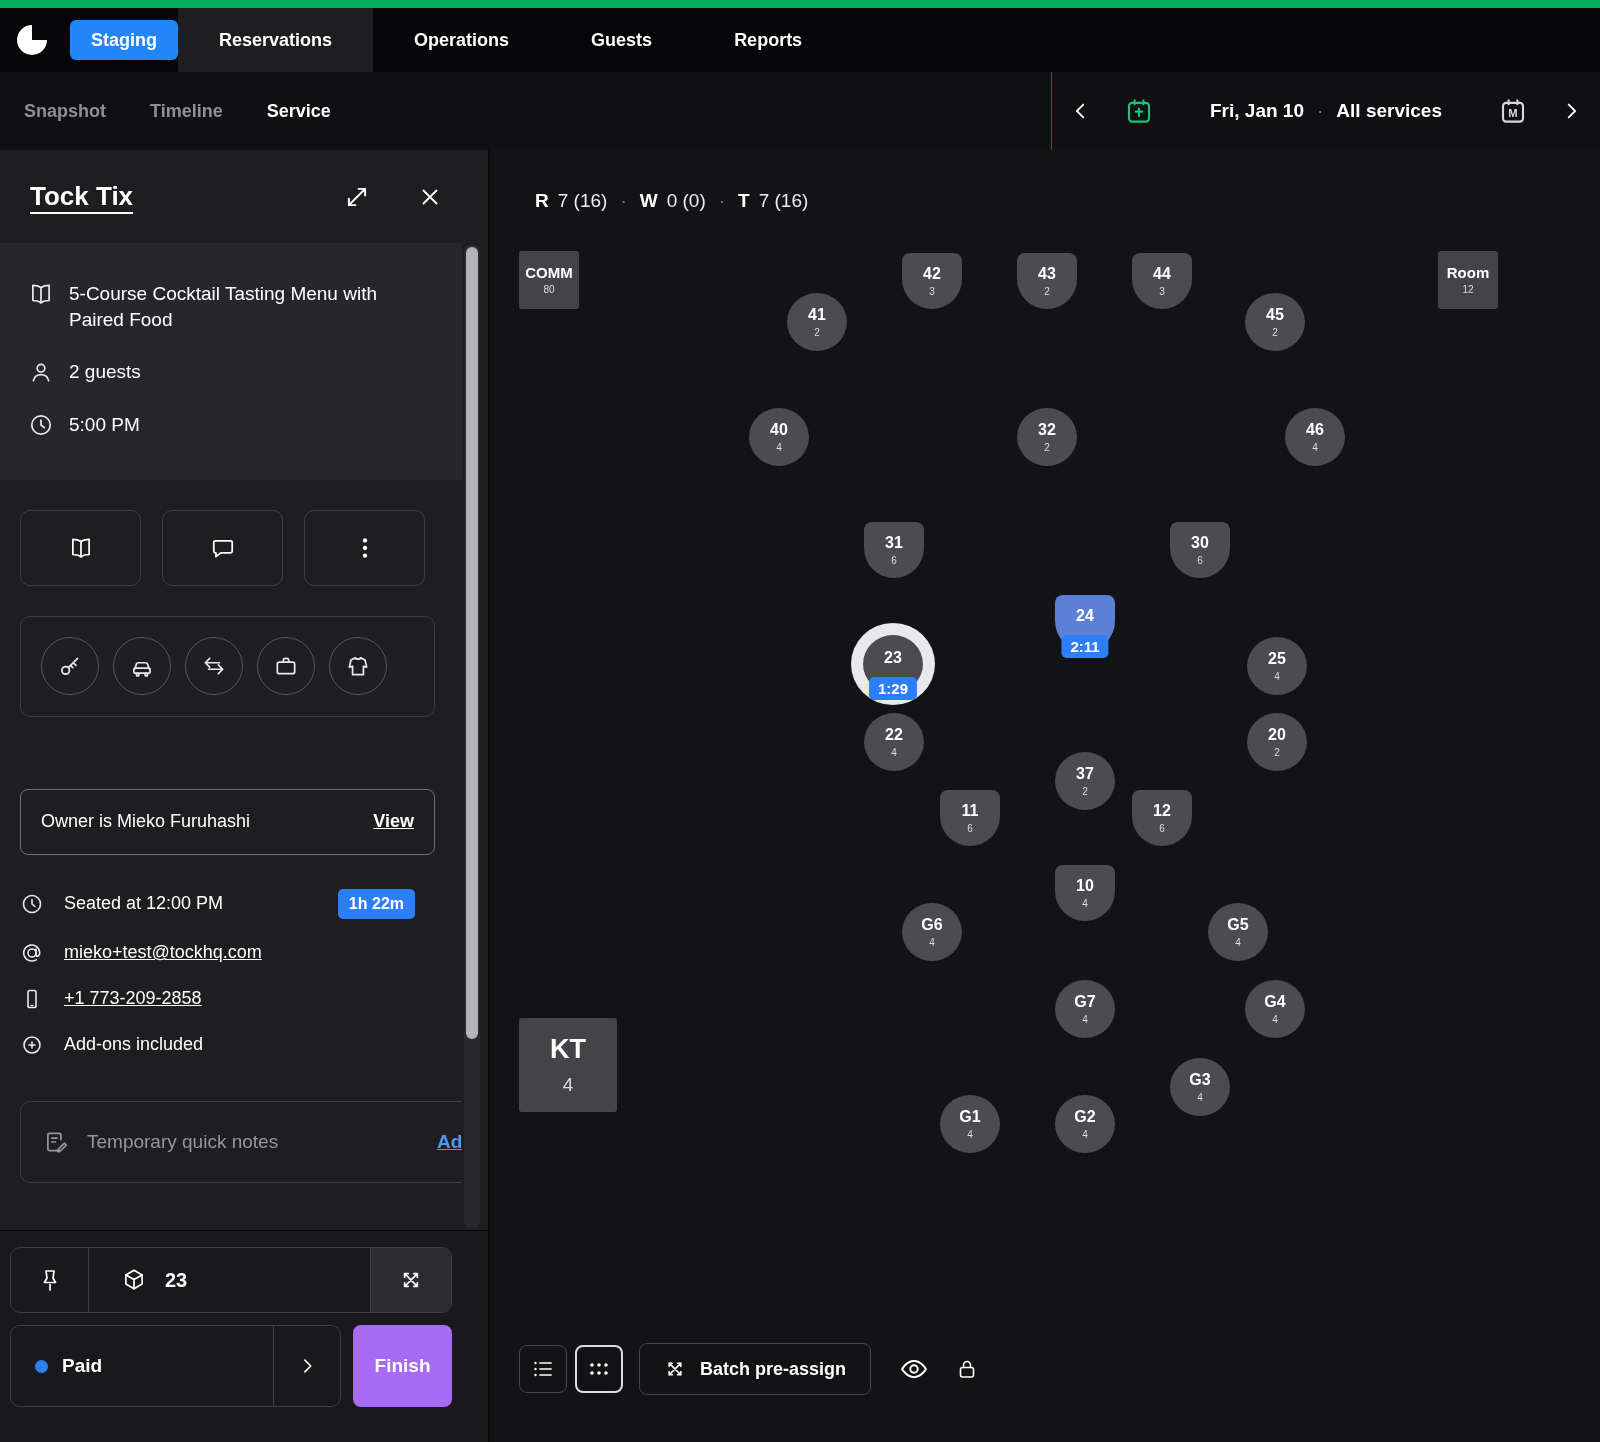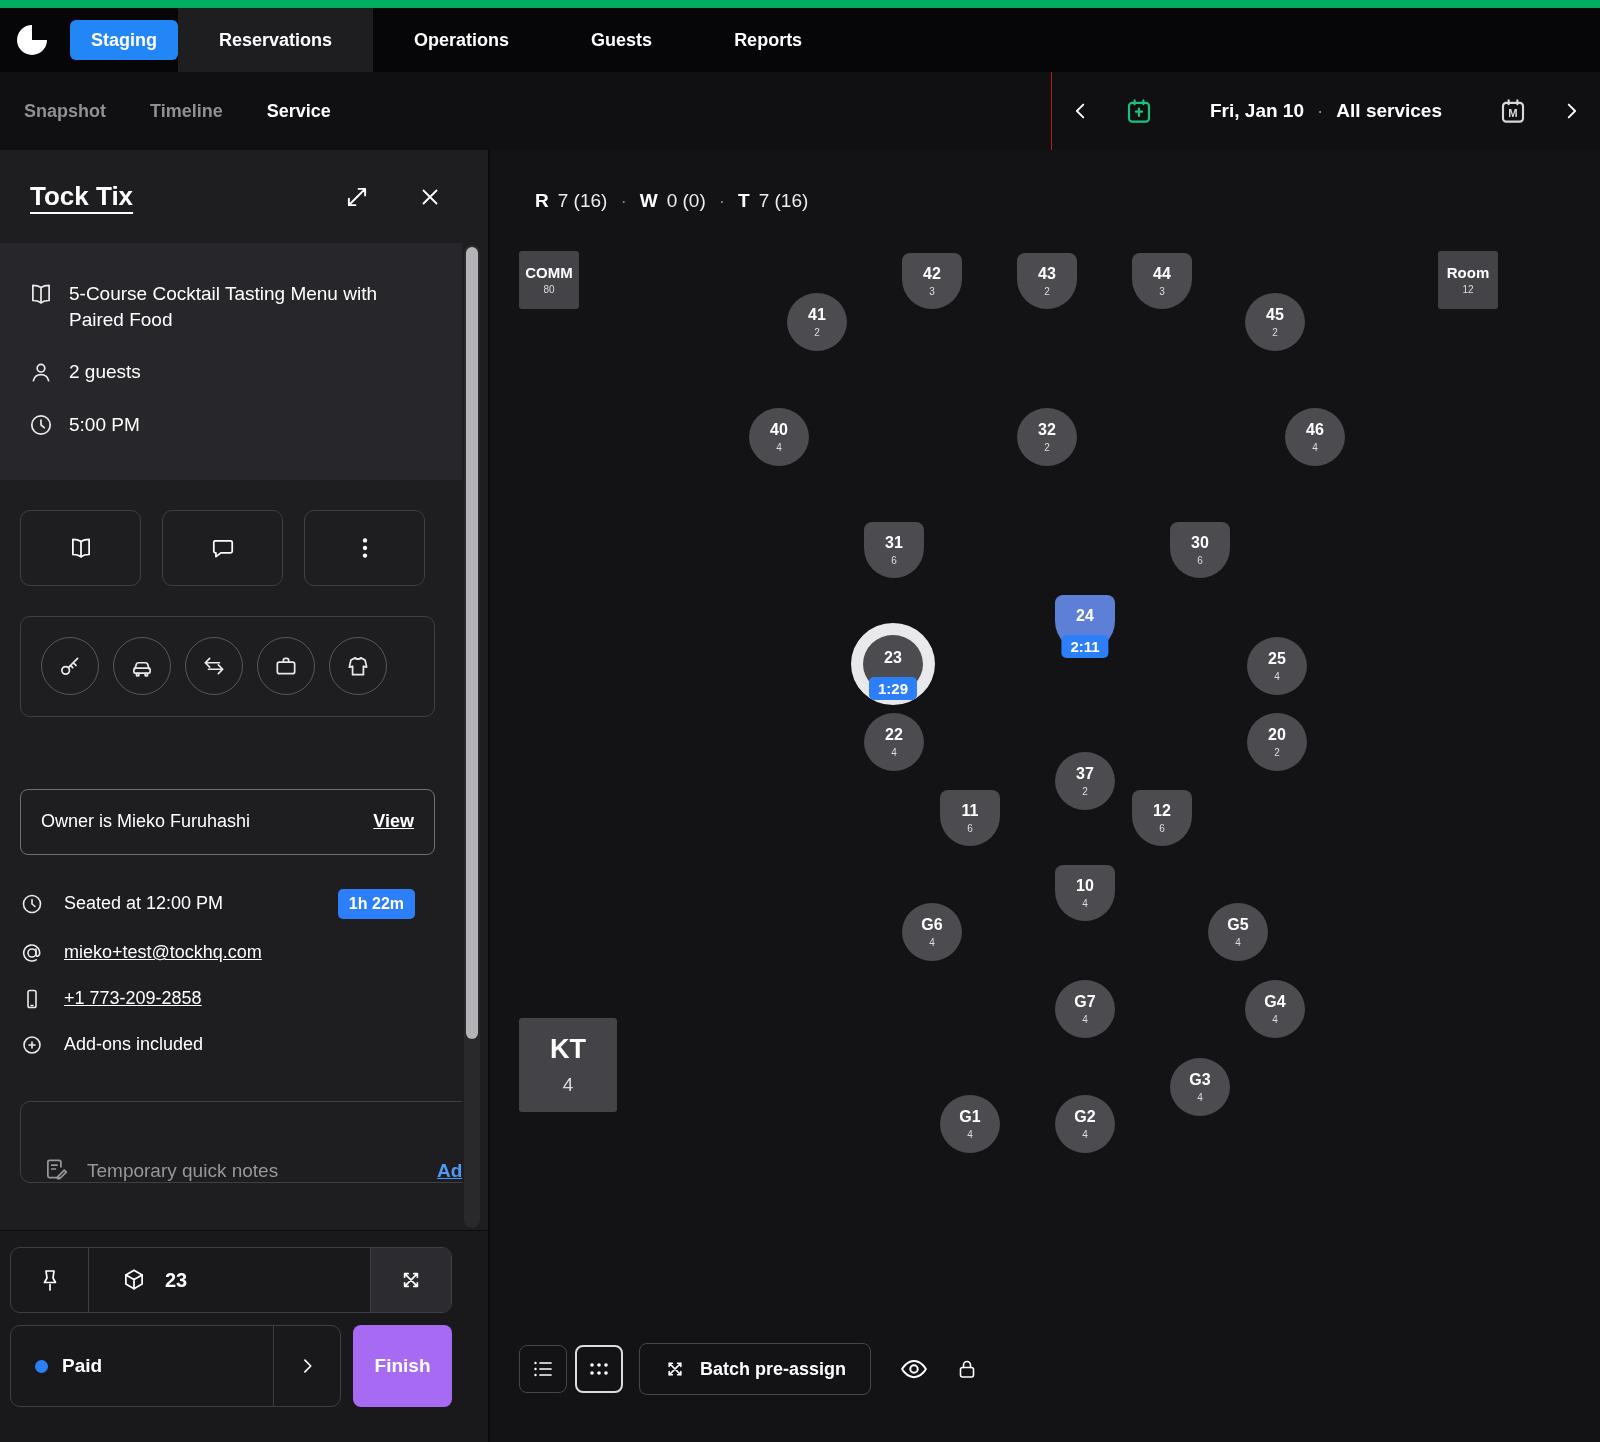--- a/index.html
+++ b/index.html
@@ -46,21 +46,21 @@
   .action-btns{display:flex;gap:21px;margin:30px 20px 0}
   .action-btn{width:121px;height:76px;border:1px solid #3f3f43;border-radius:10px;background:none;color:#fff;display:flex;align-items:center;justify-content:center;cursor:pointer}
   .tag-icons{display:flex;gap:14px;align-items:center;margin:30px 20px 0;border:1px solid #3f3f43;border-radius:10px;height:101px;padding:0 20px;width:415px}
   .tag-circle{width:58px;height:58px;border-radius:50%;border:1px solid #56565b;display:flex;align-items:center;justify-content:center;color:#e9e9eb;cursor:pointer;background:none}
   .owner-box{margin:72px 20px 0;width:415px;height:66px;border:1px solid #6f6f74;border-radius:8px;display:flex;align-items:center;padding:0 20px;font-size:18px}
   .owner-view{margin-left:auto;color:#fff;text-decoration:underline;font-weight:600;cursor:pointer;font-size:18px}
   .detail-row{display:flex;align-items:center;gap:20px;margin:22px 20px 0;width:395px;font-size:18px}
   .detail-row.first{margin-top:34px}
   .badge-blue{margin-left:auto;background:#2d7ff9;border-radius:5px;padding:6px 11px;font-size:16px;font-weight:700}
   .link{color:#fff;text-decoration:underline;cursor:pointer}
-  .notes-box{margin:44px 20px 0;width:477px;height:82px;border:1px solid #3f3f43;border-radius:10px;display:flex;align-items:flex-end;gap:18px;padding:0 22px;color:#96969b;font-size:19px}
+  .notes-box{margin:44px 20px 0;width:477px;height:82px;border:1px solid #3f3f43;border-radius:10px;display:flex;align-items:center;gap:18px;padding:0 22px;color:#96969b;font-size:19px}
   .add-link{margin-left:auto;color:#4f9af8;text-decoration:underline;font-weight:600;cursor:pointer;font-size:19px}
   .panel-footer{position:absolute;left:0;bottom:0;width:488px;height:212px;background:#19191c;border-top:1px solid #0b0b0c;padding:16px 36px 0 10px}
   .pin-row{display:flex;width:442px;height:66px;border:1px solid #3f3f43;border-radius:10px;overflow:hidden}
   .pin-cell{width:78px;display:flex;align-items:center;justify-content:center;border-right:1px solid #3f3f43;background:none;color:#fff;cursor:pointer;border-top:none;border-bottom:none;border-left:none}
   .table-chip{flex:1;display:flex;align-items:center;gap:18px;padding-left:32px;font-size:20px;font-weight:700;cursor:pointer}
   .move-cell{width:81px;border:none;border-left:1px solid #3f3f43;background:#2c2c30;display:flex;align-items:center;justify-content:center;color:#fff;cursor:pointer}
   .pay-row{display:flex;margin-top:12px;height:82px}
   .paid-group{display:flex;width:368px;border:1px solid #3f3f43;border-radius:10px;overflow:hidden}
   .paid-box{flex:1;display:flex;align-items:center;gap:14px;padding-left:24px;font-size:19px;font-weight:600;cursor:pointer}
   .paid-dot{width:13px;height:13px;border-radius:50%;background:#2d7ff9}

